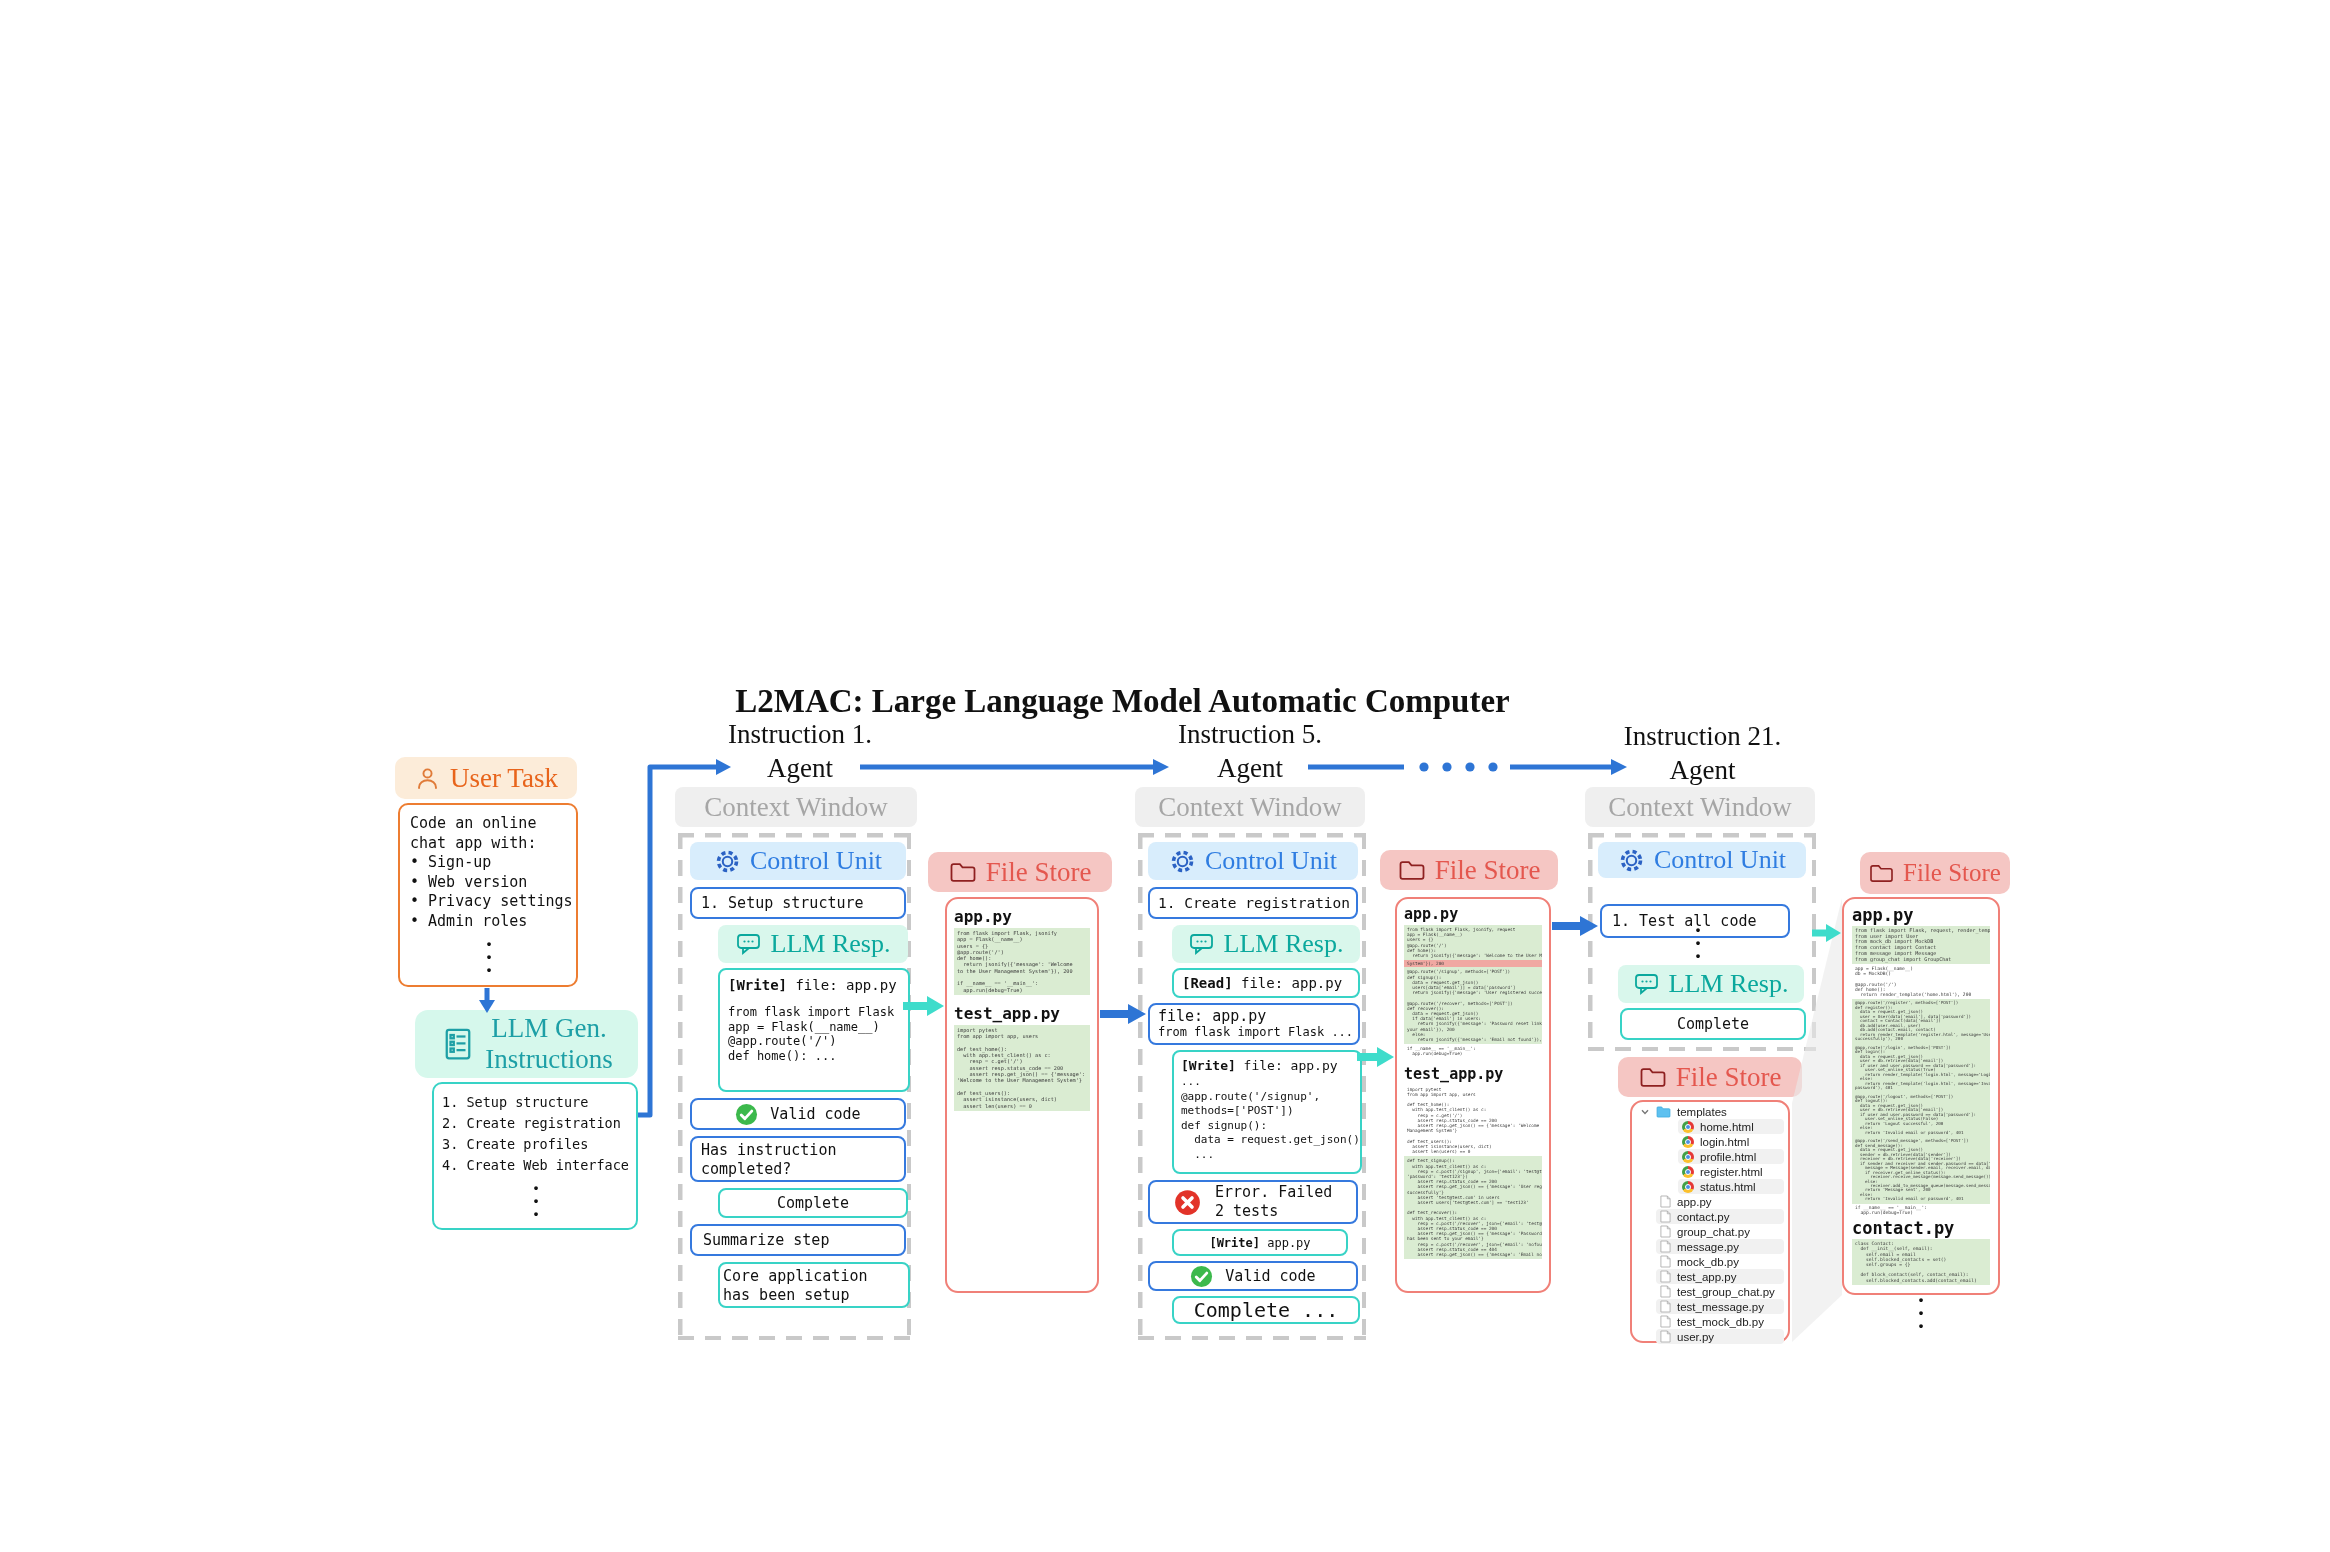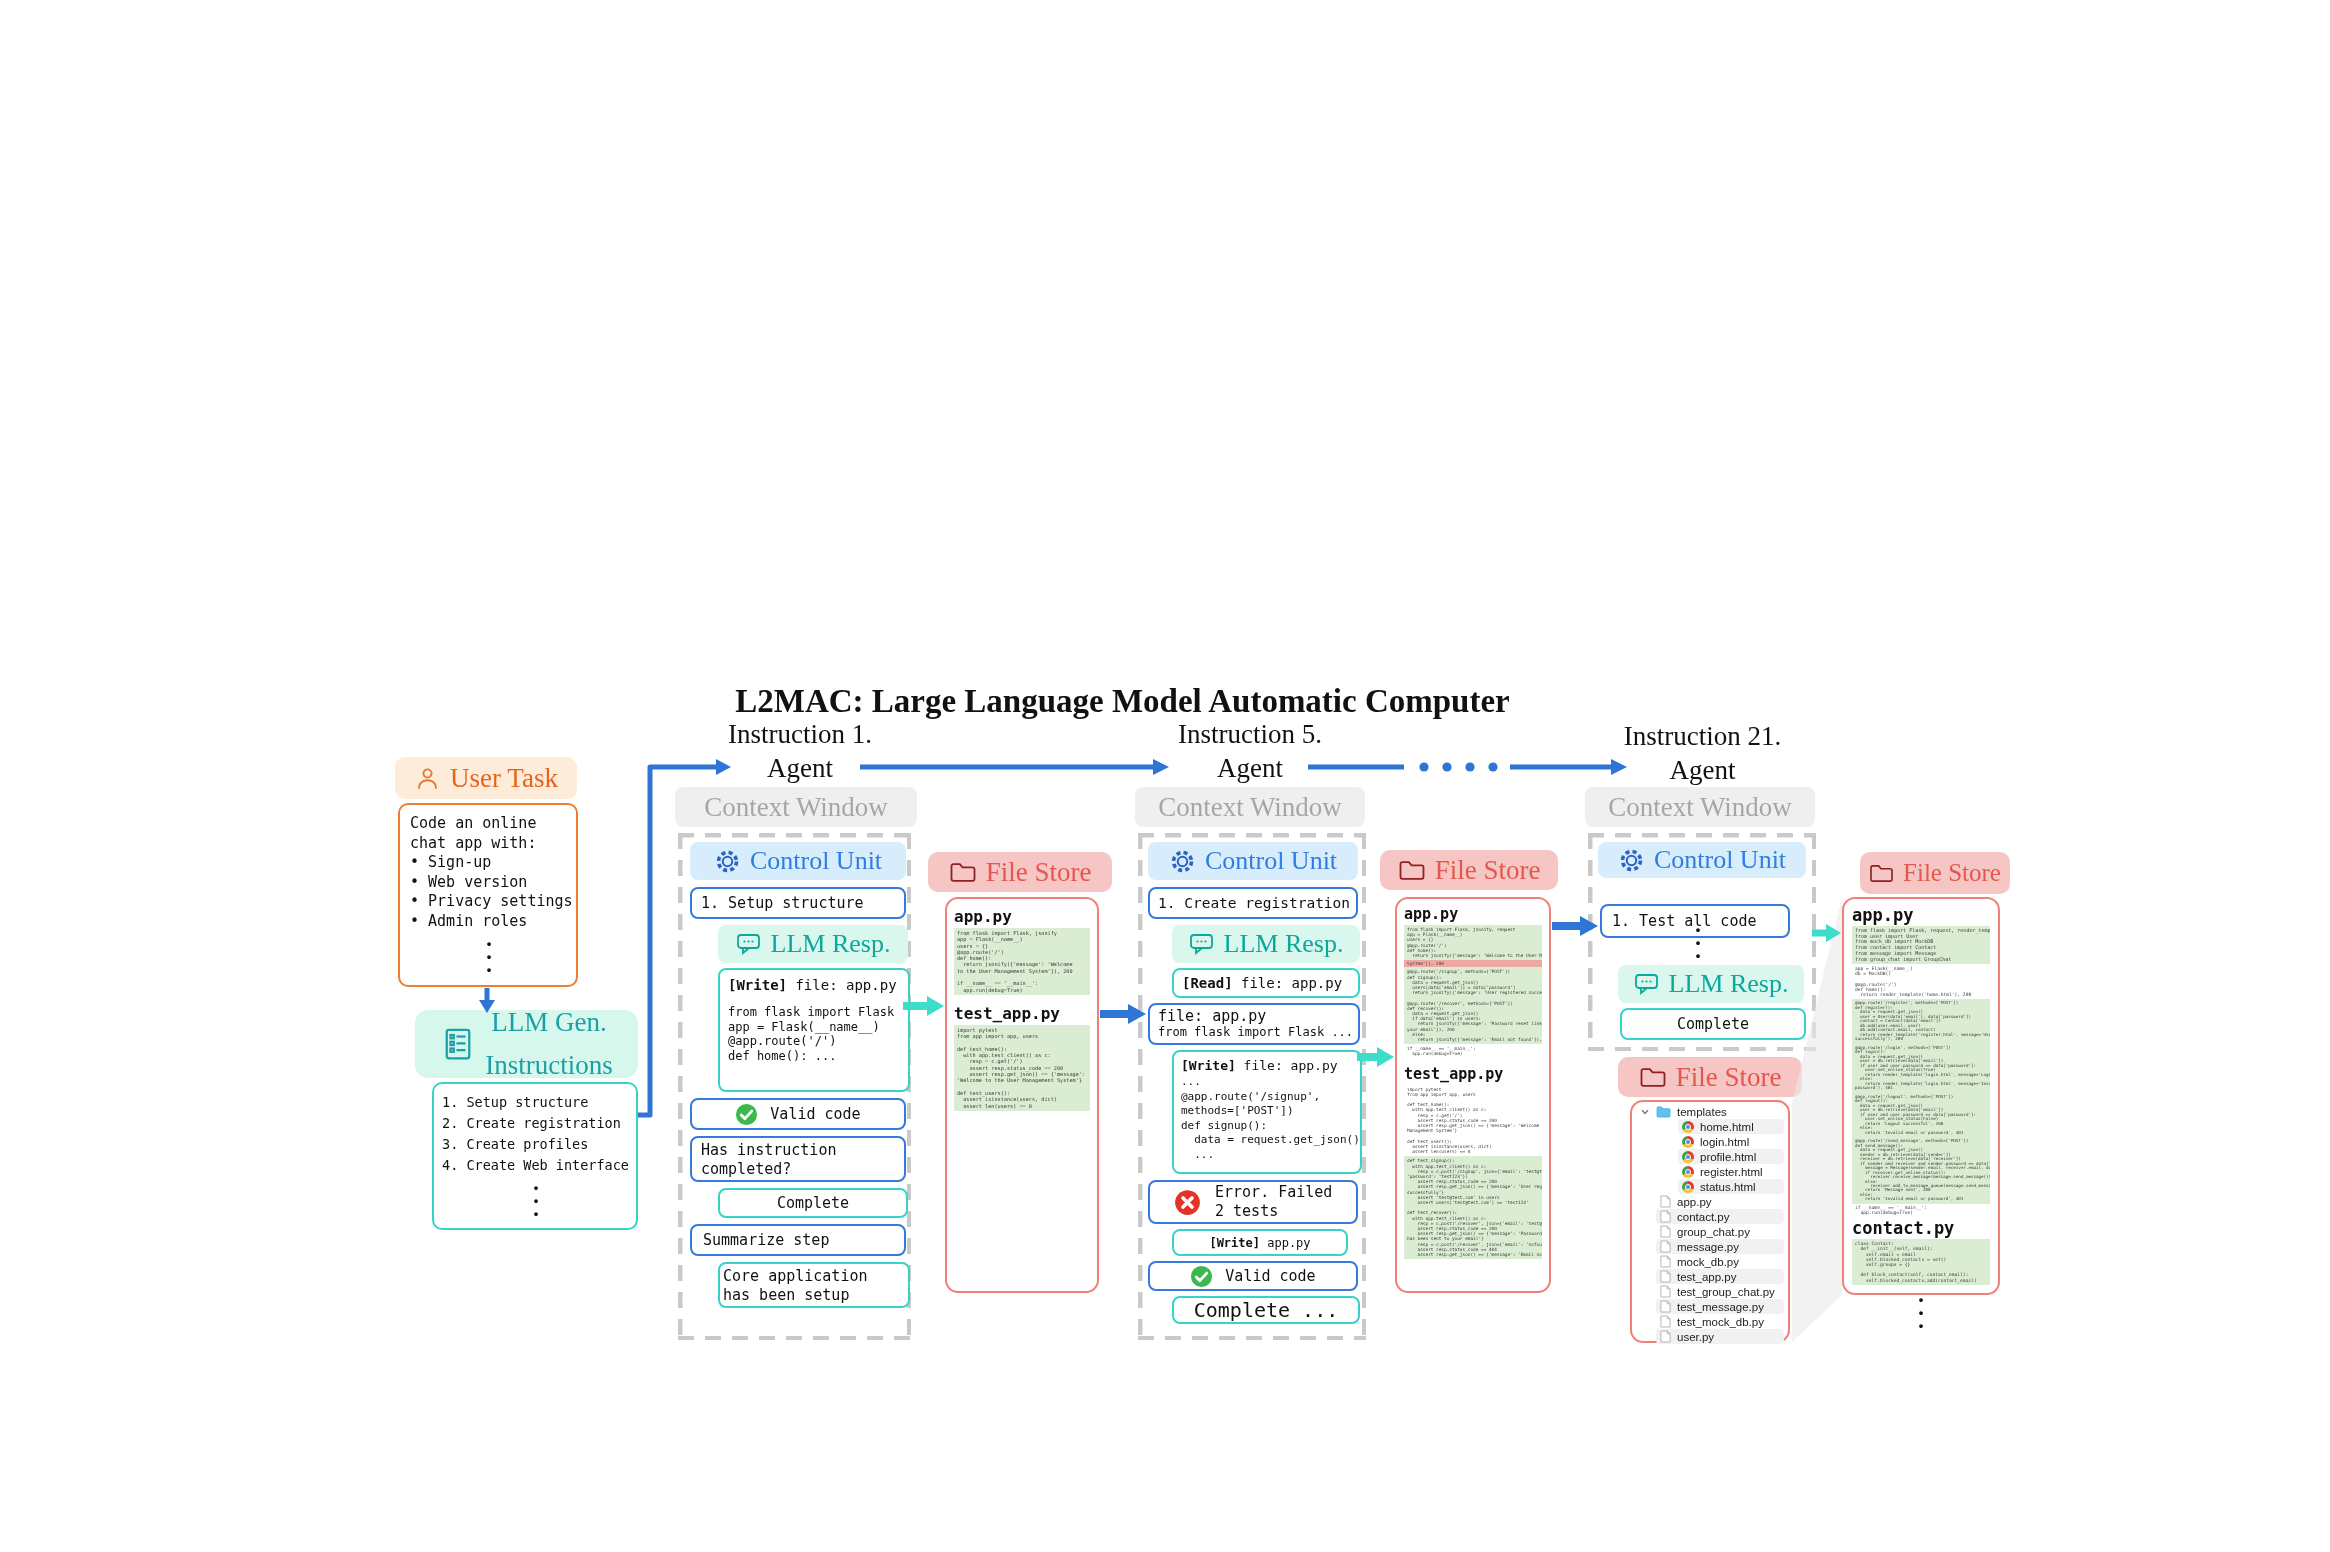--- a/index.html
+++ b/index.html
@@ -120,21 +120,21 @@
       <svg viewBox="0 0 24 24" width="36" height="36" fill="none" stroke="#1d9fa6" stroke-width="1.5">
         <rect x="4.5" y="2.5" width="15" height="19" rx="1.5"></rect>
         <rect x="7" y="6" width="2.2" height="2.2"></rect>
           <rect x="7" y="10.5" width="2.2" height="2.2"></rect>
           <rect x="7" y="15" width="2.2" height="2.2"></rect>
         <line x1="11" y1="7" x2="17" y2="7"></line>
           <line x1="11" y1="11.6" x2="17" y2="11.6"></line>
           <line x1="11" y1="16.1" x2="17" y2="16.1"></line>
       </svg>
     </span>
-    <span class="serif ctr" style="font-size:27px;line-height:43px;color:#1d9fa6;white-space:pre-line;">LLM Gen.
+    <span class="serif ctr" style="font-size:27px;line-height:31px;color:#1d9fa6;white-space:pre-line;">LLM Gen.
 Instructions</span>
   </div>
   <div class="abs box t2 z2" style="left:432px;top:1082px;width:206px;height:148px;border-radius:10px;padding:8px 6px 2px 8px;">
     <div class="mono pre" style="font-size:13.5px;line-height:21px;">1. Setup structure
 2. Create registration
 3. Create profiles
 4. Create Web interface</div>
     <div class="vdots" style="margin-top:5px;">•
 •
 •</div>

